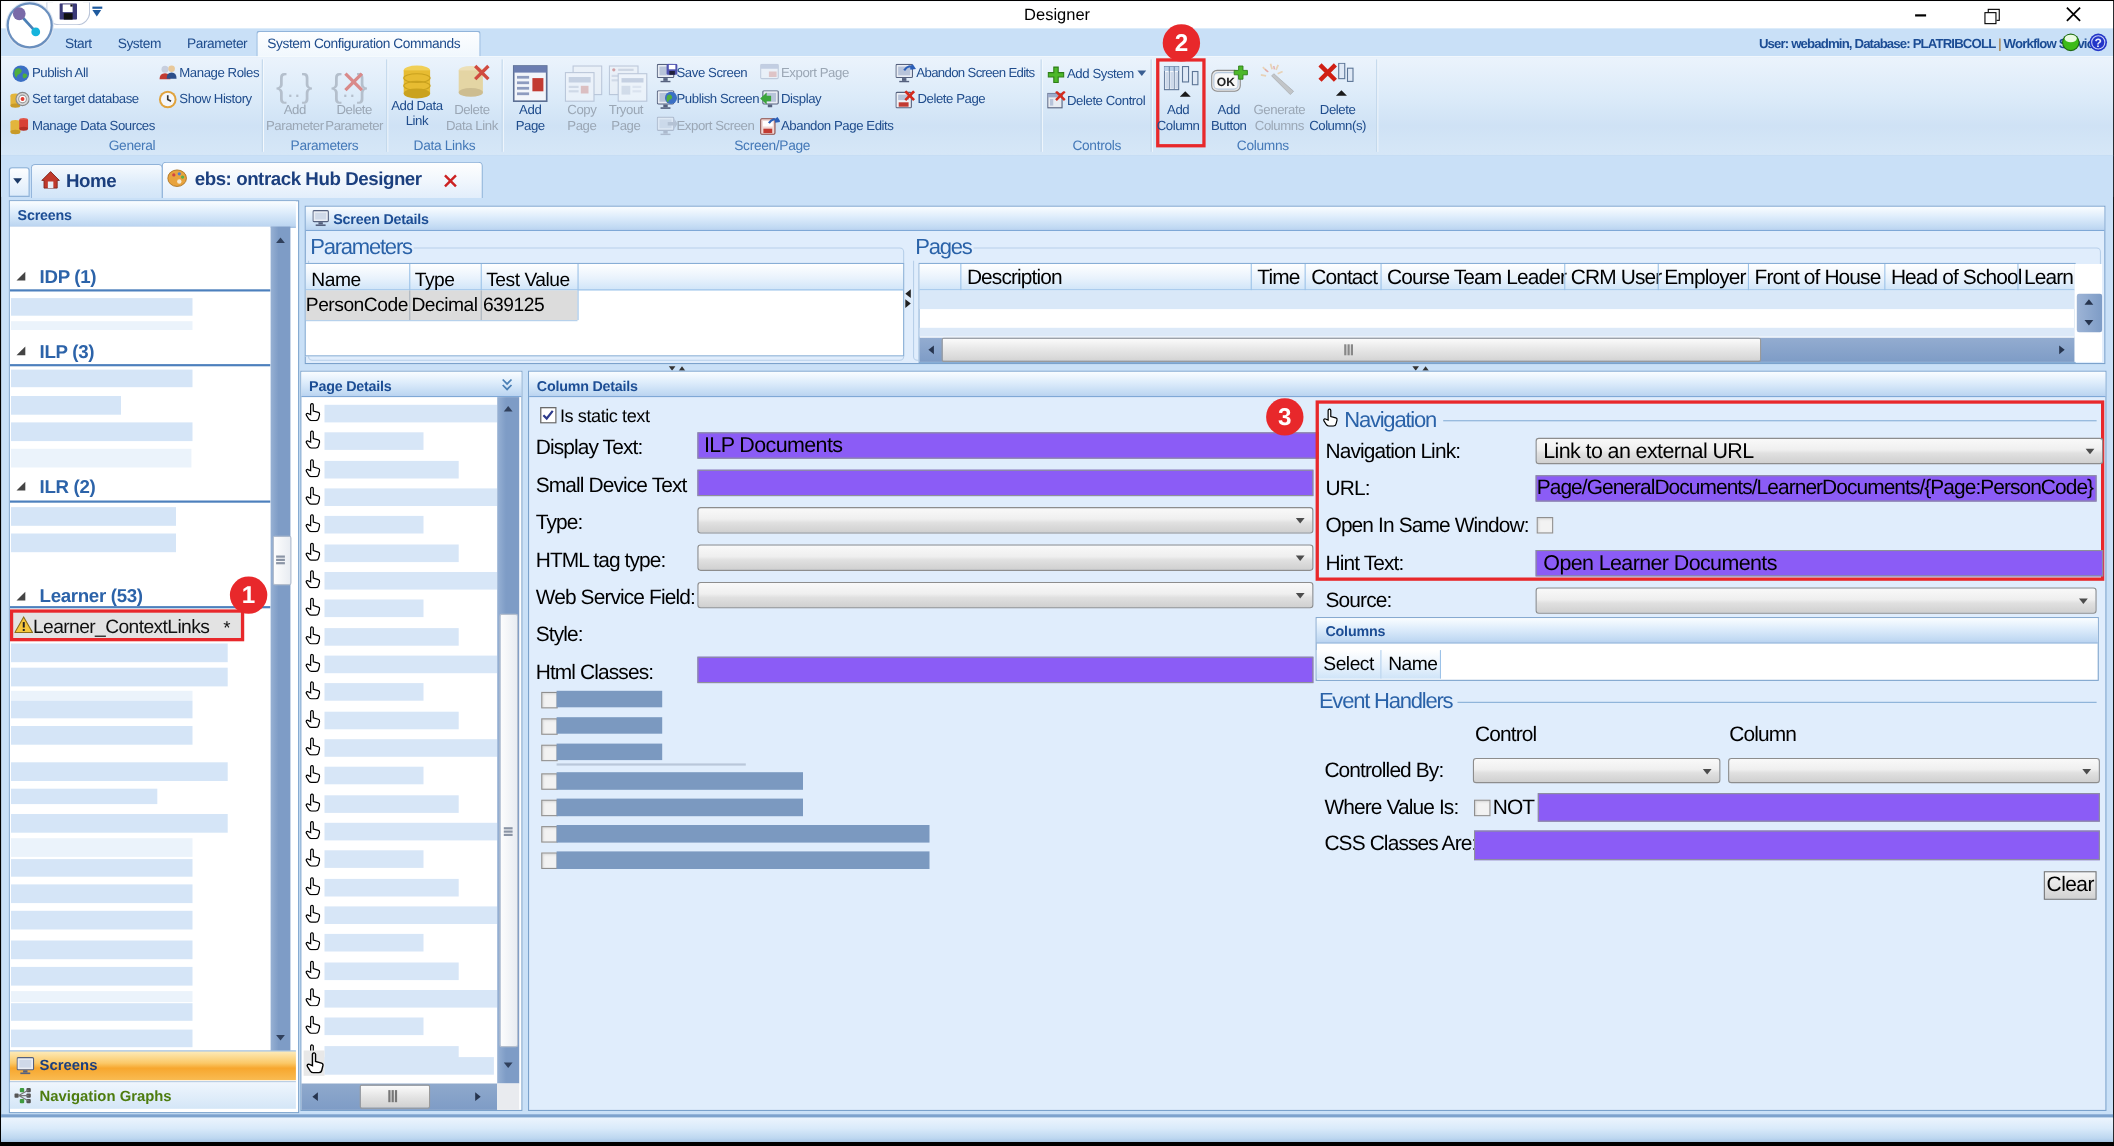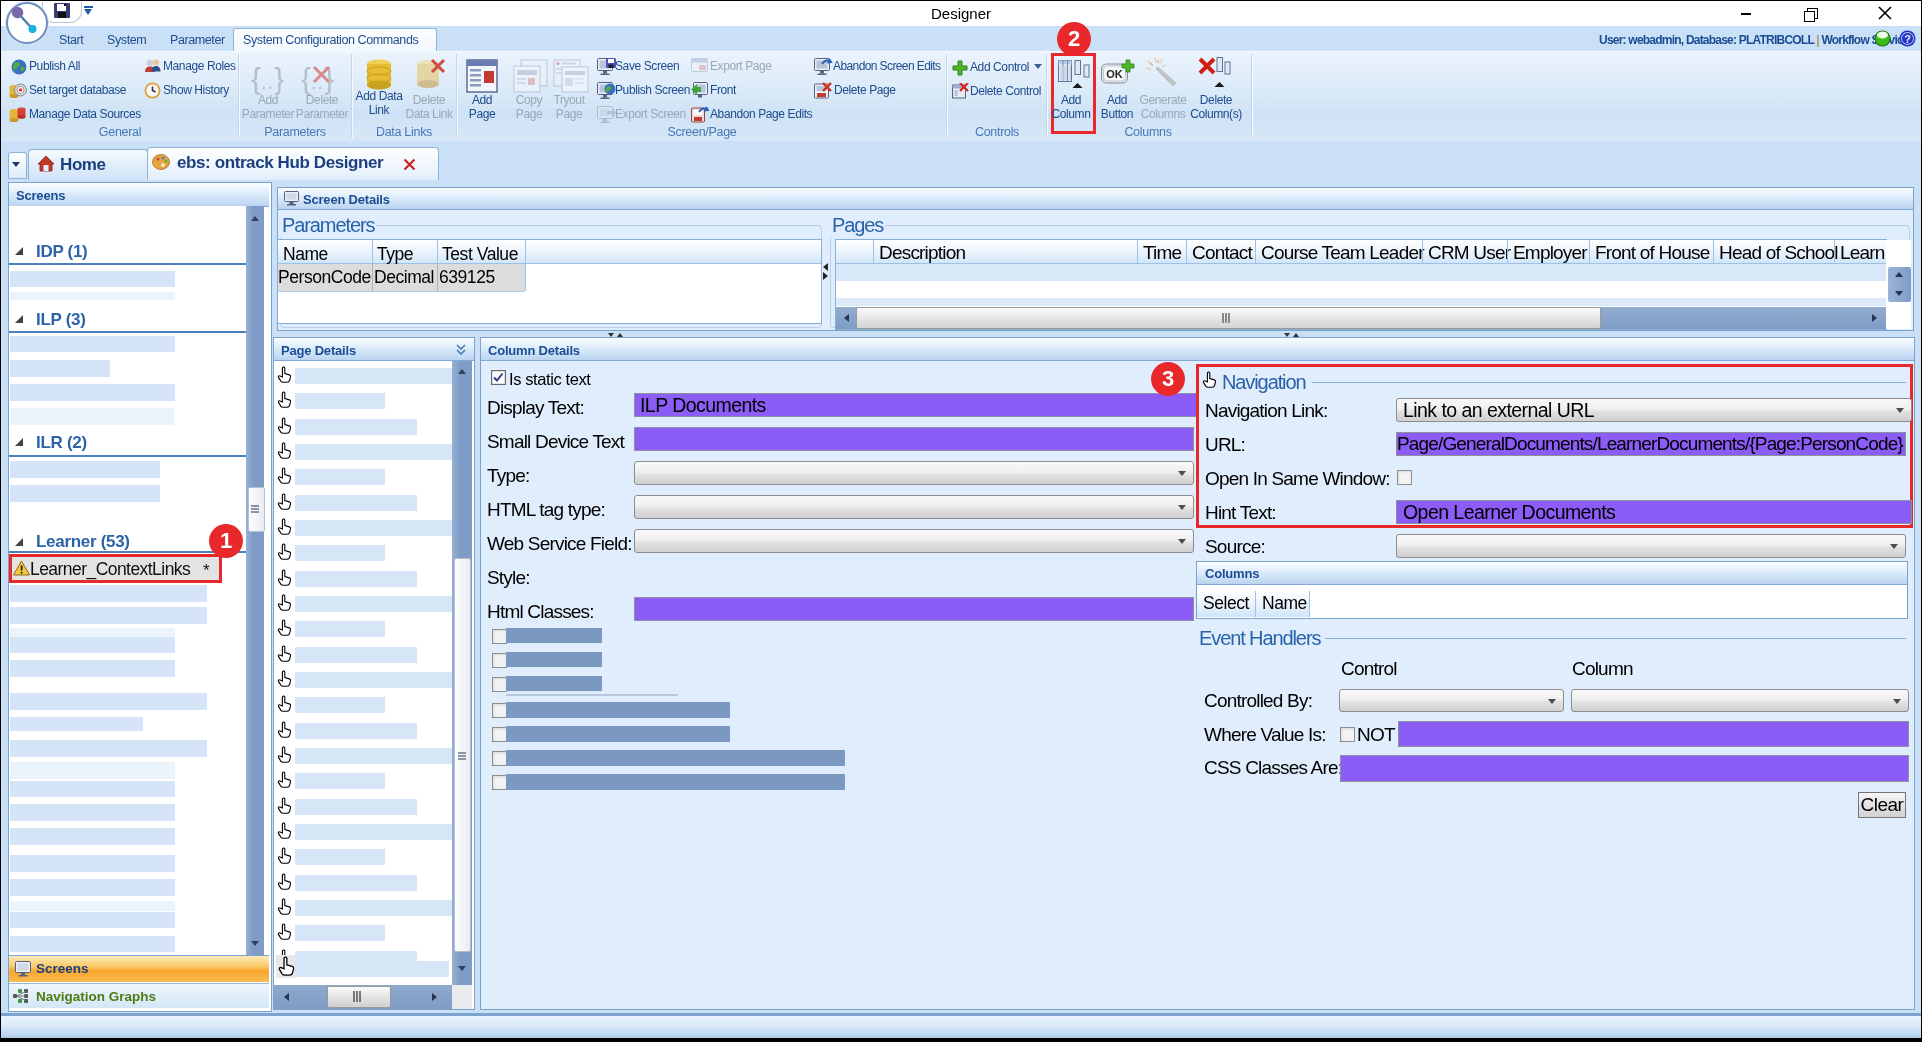--- a/index.html
+++ b/index.html
@@ -231,21 +231,21 @@
       <rect x="0.5" y="0.5" width="16" height="4" fill="#9eaccb"></rect>
       <rect x="8" y="7" width="7" height="5" fill="#d99a94"></rect>
     </svg>
 <div class="abs rbtxt" style="left:710px;top:59px;color:#9ba7b5;">Export Page</div>
 <svg class="abs" style="left:691px;top:82px;" width="19" height="17">
       <rect x="2.5" y="0.5" width="14" height="12" rx="1" fill="#e9edf4" stroke="#55617e"></rect>
       <rect x="4.5" y="2.5" width="10" height="8" fill="#b8c4da"></rect>
       <rect x="7" y="13" width="4" height="2.5" fill="#55617e"></rect>
       <path d="M10 4 L10 9 L6 9 L6 12 L0 6.5 L6 1 L6 4 Z" fill="#3da53d" transform="translate(0,1)"></path>
     </svg>
-<div class="abs rbtxt" style="left:710px;top:83px;">Front</div>
+<div class="abs rbtxt" style="left:710px;top:83px;">Display</div>
 <svg class="abs" style="left:691px;top:106px;" width="18" height="17">
       <rect x="0.5" y="2" width="13" height="14" rx="1" fill="#f0d9d7" stroke="#8a4a44"></rect>
       <rect x="2.5" y="4" width="9" height="5" fill="#fff"></rect>
       <rect x="3" y="11" width="8" height="4" fill="#c23b32"></rect>
       <path d="M8 6 Q12 0 17 4 L15 1 L17 4 L13.5 4.5" stroke="#2c5fb8" stroke-width="2" fill="none"></path>
     </svg>
 <div class="abs rbtxt" style="left:710px;top:107px;">Abandon Page Edits</div>
 
 <svg class="abs" style="left:814px;top:58px;" width="19" height="17">
       <rect x="0.5" y="0.5" width="15" height="12" rx="1" fill="#e9edf4" stroke="#55617e"></rect>
@@ -259,21 +259,21 @@
       <rect x="0.5" y="2" width="14" height="14" rx="1" fill="#eef1f6" stroke="#55617e"></rect>
       <rect x="2.5" y="4" width="10" height="5" fill="#b8c4da"></rect>
       <rect x="3" y="11" width="9" height="4" fill="#c23b32"></rect>
       <path d="M9 1 L17 9 M17 1 L9 9" stroke="#d42b1e" stroke-width="2.4"></path>
     </svg>
 <div class="abs rbtxt" style="left:834px;top:83px;">Delete Page</div>
 
 <svg class="abs" style="left:952px;top:60px;" width="16" height="16">
       <path d="M6 1 h4 v5 h5 v4 h-5 v5 h-4 v-5 h-5 v-4 h5 Z" fill="#4db82a" stroke="#2e7d18" stroke-width="1"></path>
     </svg>
-<div class="abs rbtxt" style="left:970px;top:60px;">Add Control</div>
+<div class="abs rbtxt" style="left:970px;top:60px;">Add System</div>
 <div class="abs tri-d" style="left:1034px;top:64px;border-top-color:#3a5e92;"></div>
 <svg class="abs" style="left:952px;top:83px;" width="17" height="16">
       <rect x="0.5" y="2" width="13" height="13" fill="#e8ecf2" stroke="#55617e"></rect>
       <rect x="0.5" y="2" width="13" height="3.5" fill="#9eaccb"></rect>
       <rect x="2.5" y="7" width="3" height="6" fill="#b8c4da"></rect>
       <path d="M8 0 L16 8 M16 0 L8 8" stroke="#d42b1e" stroke-width="2.2"></path>
     </svg>
 <div class="abs rbtxt" style="left:970px;top:84px;">Delete Control</div>
 
 <div class="redbox" style="left:1051px;top:53px;width:45px;height:81px;"></div>

